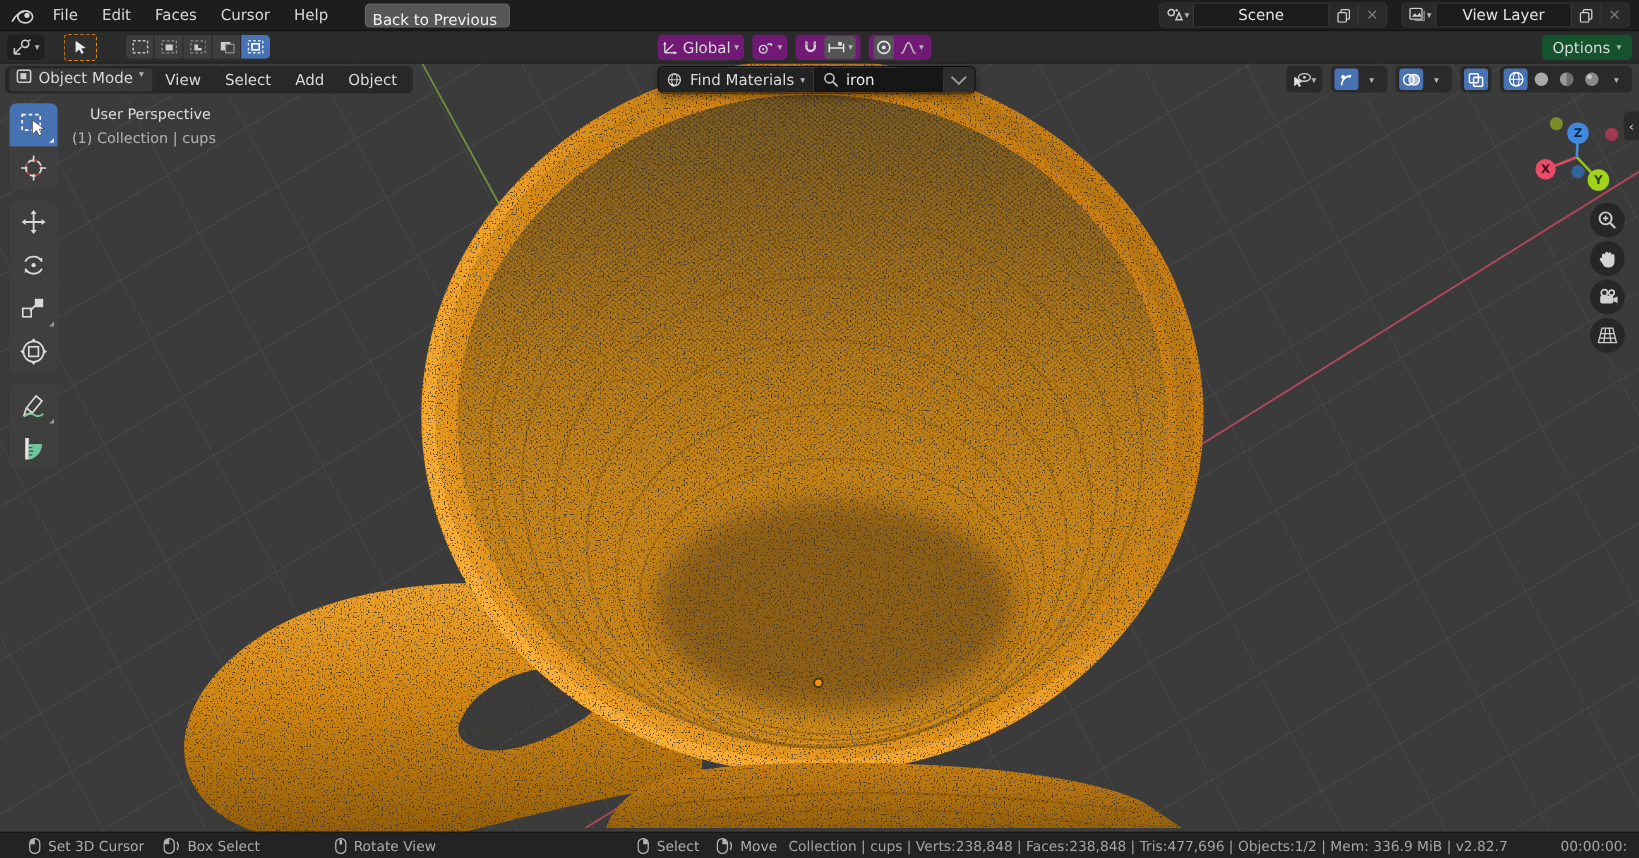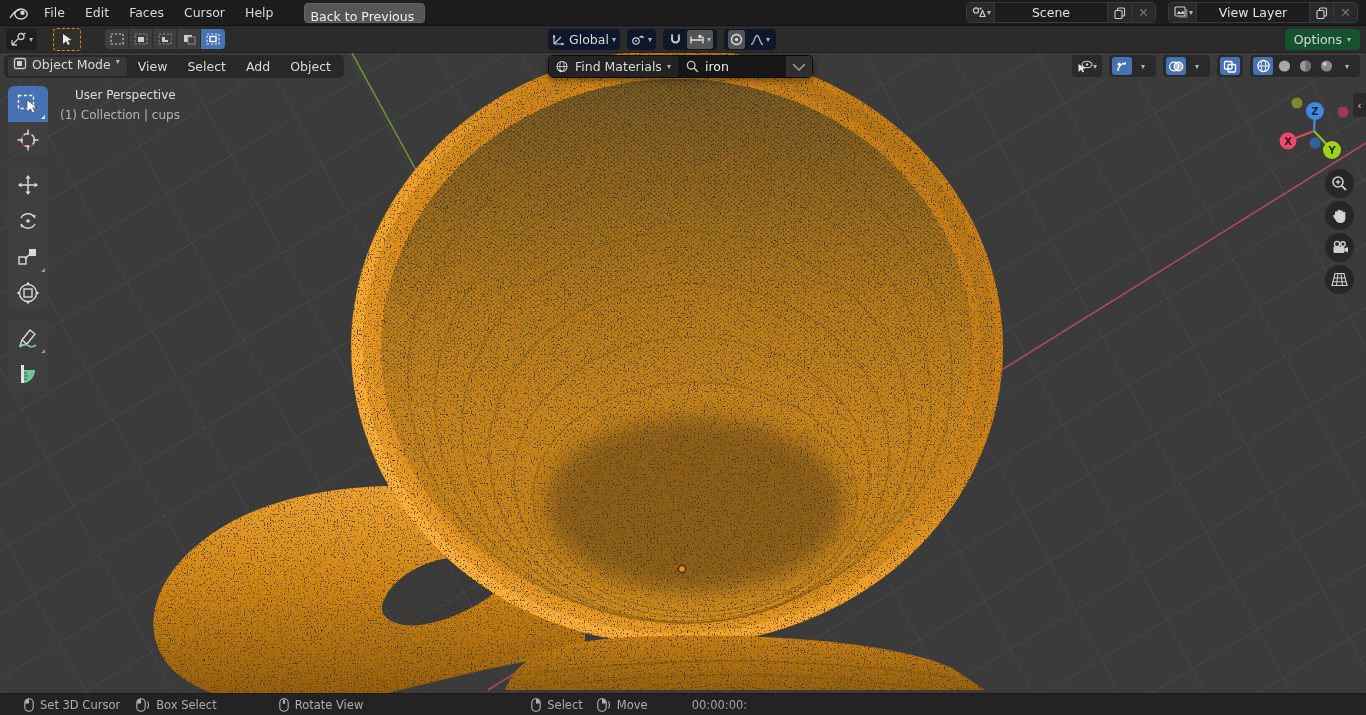--- a/index.html
+++ b/index.html
@@ -24,21 +24,21 @@
   
   #toolrow { height:27px; background:#2b2b2b; border-bottom:1px solid #212121; display:flex; align-items:center; padding:0 6px; position:relative; }
   .editor-btn { background:#1f1f1f; border-radius:4px; height:21px; display:flex; align-items:center; padding:0 4px; gap:2px; }
   .tool-active-btn { margin-left:16px; width:28px; height:23px; border:1px dashed #e8870e; border-radius:4px;
     background:#30302e; display:flex; align-items:center; justify-content:center; }
   .selmode-group { margin-left:24px; display:flex; border-radius:4px; overflow:hidden; }
   .selmode-btn { width:24px; height:20px; background:#3e3e3e; border-right:1px solid #2c2c2c; display:flex; align-items:center; justify-content:center; }
   .selmode-btn:last-child { border-right:none; }
   .selmode-btn.active { background:#4772b3; }
   #transform-cluster { position:absolute; left:548px; top:3px; display:flex; gap:7px; }
-  .tgroup { background:#0f172a; border-radius:4px; height:21px; display:flex; align-items:center; padding:0 4px; gap:3px; }
+  .tgroup { background:#701a75; border-radius:4px; height:21px; display:flex; align-items:center; padding:0 4px; gap:3px; }
   .tgroup .seg { display:flex; align-items:center; gap:2px; padding:0 2px; }
   .tgroup .seg.on { background:#545454; border-radius:3px; height:19px; }
   #options-btn { margin-left:auto; background:#14532d; border-radius:4px; height:21px; display:flex; align-items:center; gap:5px; padding:0 9px; }
 
   
   #viewport { position:relative; height:640px; overflow:hidden; background-color:#3b3b3b;
     background-image:
       repeating-linear-gradient(-31deg, rgba(255,255,255,0.05) 0 1px, transparent 1px 55px),
       repeating-linear-gradient(62deg,  rgba(255,255,255,0.045) 0 1px, transparent 1px 76px); }
   #scene-svg { position:absolute; inset:0; }
@@ -629,14 +629,15 @@
   </div>
   <div class="hint" style="margin-left:14px">
     <svg width="14" height="14" viewBox="0 0 14 14">
       <rect x="0.8" y="0.8" width="8.4" height="12.4" rx="4" fill="none" stroke="#b5b5b5" stroke-width="1.1"></rect>
       <path d="M9,5.5 a4,4.6 0 0 0 -4,-4.6 V5.5 Z" fill="#b5b5b5"></path>
       <path d="M11.5,3.5 q2,3.5 0,7" fill="none" stroke="#b5b5b5" stroke-width="1.1"></path>
     </svg>
     <span>Move</span>
   </div>
 
+  <div id="stats">Collection | cups | Verts:238,848 | Faces:238,848 | Tris:477,696 | Objects:1/2 | Mem: 336.9 MiB | v2.82.7</div>
   <div id="frame-time">00:00:00:</div>
 </div>
 
 </body></html>

